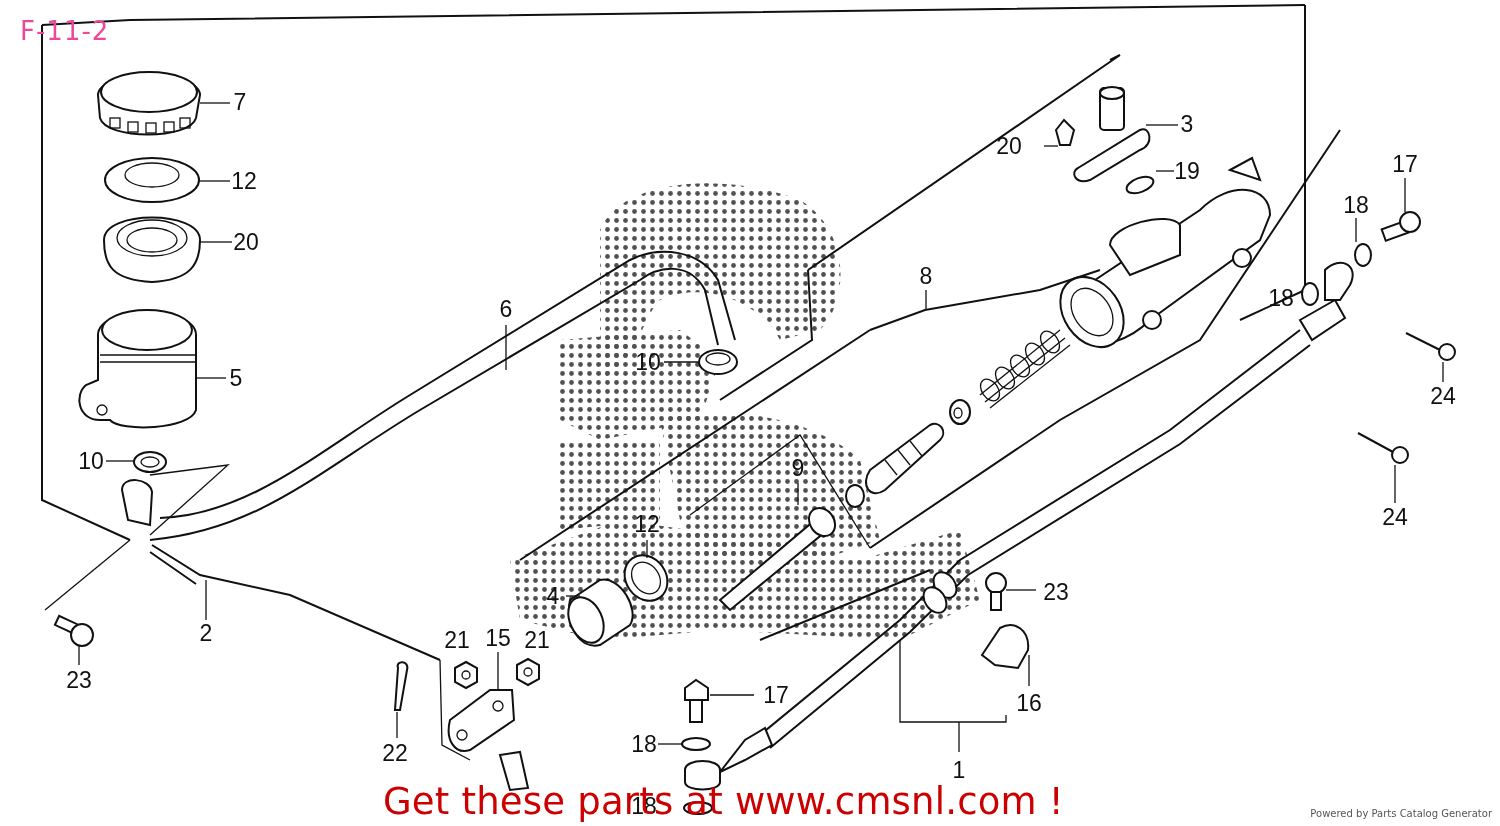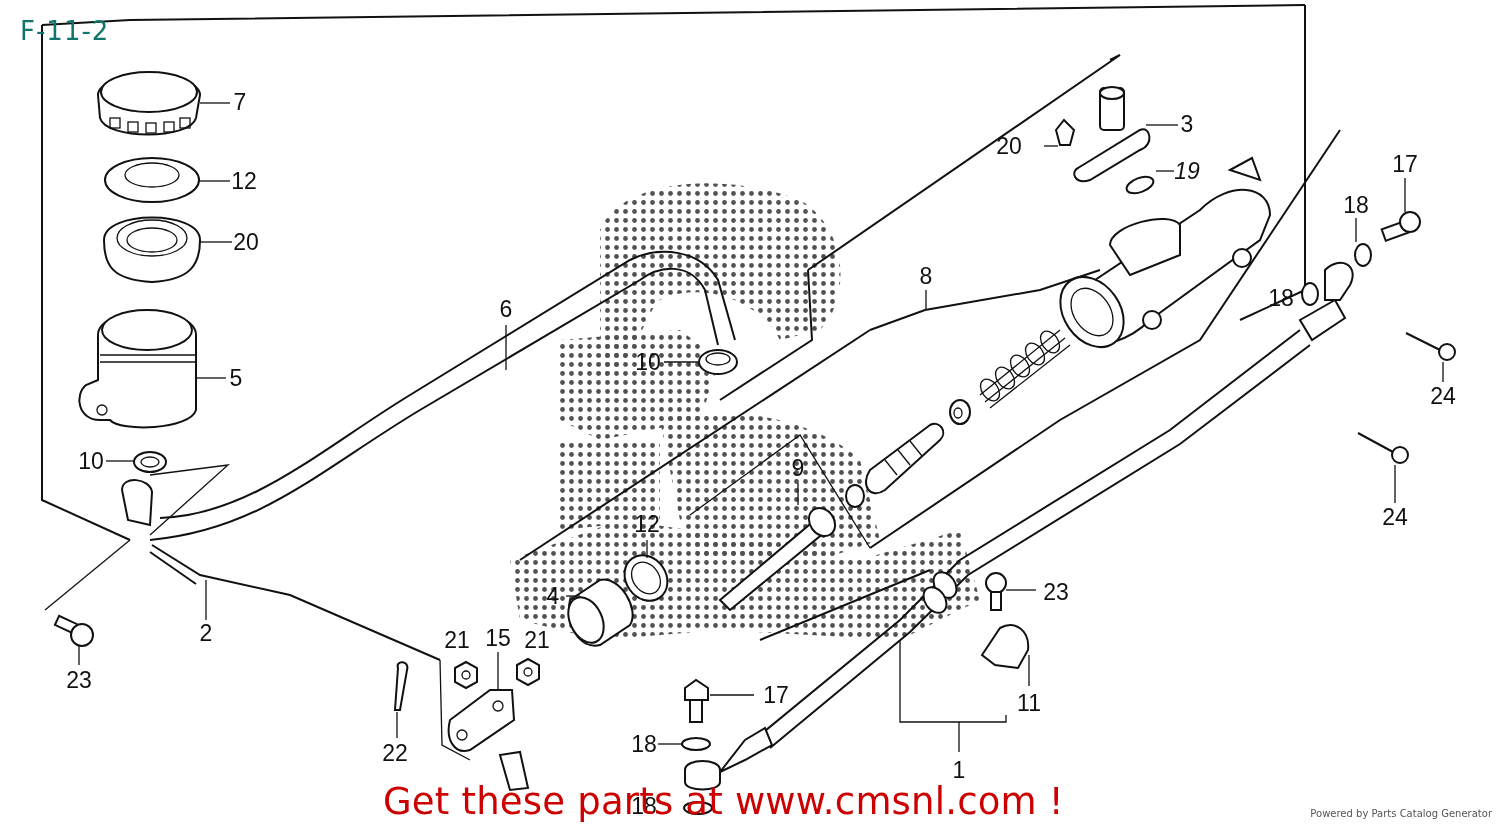--- a/index.html
+++ b/index.html
@@ -1,17 +1,17 @@
 <!DOCTYPE html>
 <html><head>
 <meta charset="utf-8">
 <style>
   html, body { margin:0; padding:0; background:#ffffff; }
   body { width:1500px; height:826px; position:relative; overflow:hidden; font-family:"DejaVu Sans", sans-serif; }
-  #diagram-title { position:absolute; left:20px; top:16px; font-size:26px; color:#0f766e; letter-spacing:1px; font-family:"DejaVu Sans", sans-serif; }
+  #diagram-title { position:absolute; left:20px; top:16px; font-size:26px; color:#ec4899; letter-spacing:1px; font-family:"DejaVu Sans", sans-serif; }
   #art { position:absolute; left:0; top:0; }
   .callout { position:absolute; font-size:23px; color:#111; font-family:"Liberation Sans", sans-serif; line-height:1; transform:translate(-50%,-50%); white-space:nowrap; }
   #promo { position:absolute; left:383px; top:780px; font-size:37px; color:#cc0000; font-family:"DejaVu Sans", sans-serif; letter-spacing:0.2px; white-space:nowrap;text-align:right; }
   #powered { position:absolute; right:8px; top:808px; font-size:10px; color:#555; font-family:"DejaVu Sans", sans-serif; }
   .ln { stroke:#111; stroke-width:2; fill:none; }
   .thin { stroke:#111; stroke-width:1.3; fill:none; }
   .part { stroke:#111; stroke-width:2; fill:#fff; }
 </style>
 </head>
 <body>
@@ -258,36 +258,36 @@
     <div class="callout" style="left: 244px; top: 181px; text-align: right;">12</div>
     <div class="callout" style="left: 246px; top: 242px;">20</div>
     <div class="callout" style="left: 236px; top: 378px;">5</div>
     <div class="callout" style="left: 91px; top: 461px;">10</div>
     <div class="callout" style="left: 506px; top: 309px;">6</div>
     <div class="callout" style="left: 648px; top: 362px;">10</div>
     <div class="callout" style="left: 206px; top: 633px;">2</div>
     <div class="callout" style="left: 79px; top: 680px;">23</div>
     <div class="callout" style="left: 1187px; top: 124px;">3</div>
     <div class="callout" style="left: 1009px; top: 146px;">20</div>
-    <div class="callout" style="left: 1187px; top: 171px; font-style: italic;">19</div>
+    <div class="callout" style="left: 1187px; top: 171px;">19</div>
     <div class="callout" style="left: 926px; top: 276px;">8</div>
     <div class="callout" style="left: 1405px; top: 164px;">17</div>
     <div class="callout" style="left: 1356px; top: 205px;">18</div>
     <div class="callout" style="left: 1281px; top: 298px;">18</div>
     <div class="callout" style="left: 1443px; top: 396px;">24</div>
     <div class="callout" style="left: 1395px; top: 517px;">24</div>
     <div class="callout" style="left: 798px; top: 468px;">9</div>
     <div class="callout" style="left: 647px; top: 524px;">12</div>
     <div class="callout" style="left: 553px; top: 596px;">4</div>
     <div class="callout" style="left: 457px; top: 640px;">21</div>
     <div class="callout" style="left: 498px; top: 638px;">15</div>
     <div class="callout" style="left: 537px; top: 640px;">21</div>
     <div class="callout" style="left: 395px; top: 753px;">22</div>
     <div class="callout" style="left: 776px; top: 695px;">17</div>
     <div class="callout" style="left: 644px; top: 744px;">18</div>
     <div class="callout" style="left: 644px; top: 806px;">18</div>
     <div class="callout" style="left: 1056px; top: 592px;">23</div>
-    <div class="callout" style="left: 1029px; top: 703px;">11</div>
+    <div class="callout" style="left: 1029px; top: 703px;">16</div>
     <div class="callout" style="left: 959px; top: 770px;">1</div>
   </div>
 
 <div id="promo">Get these parts at www.cmsnl.com !</div>
 <div id="powered">Powered by Parts Catalog Generator</div>
 
 </body></html>

